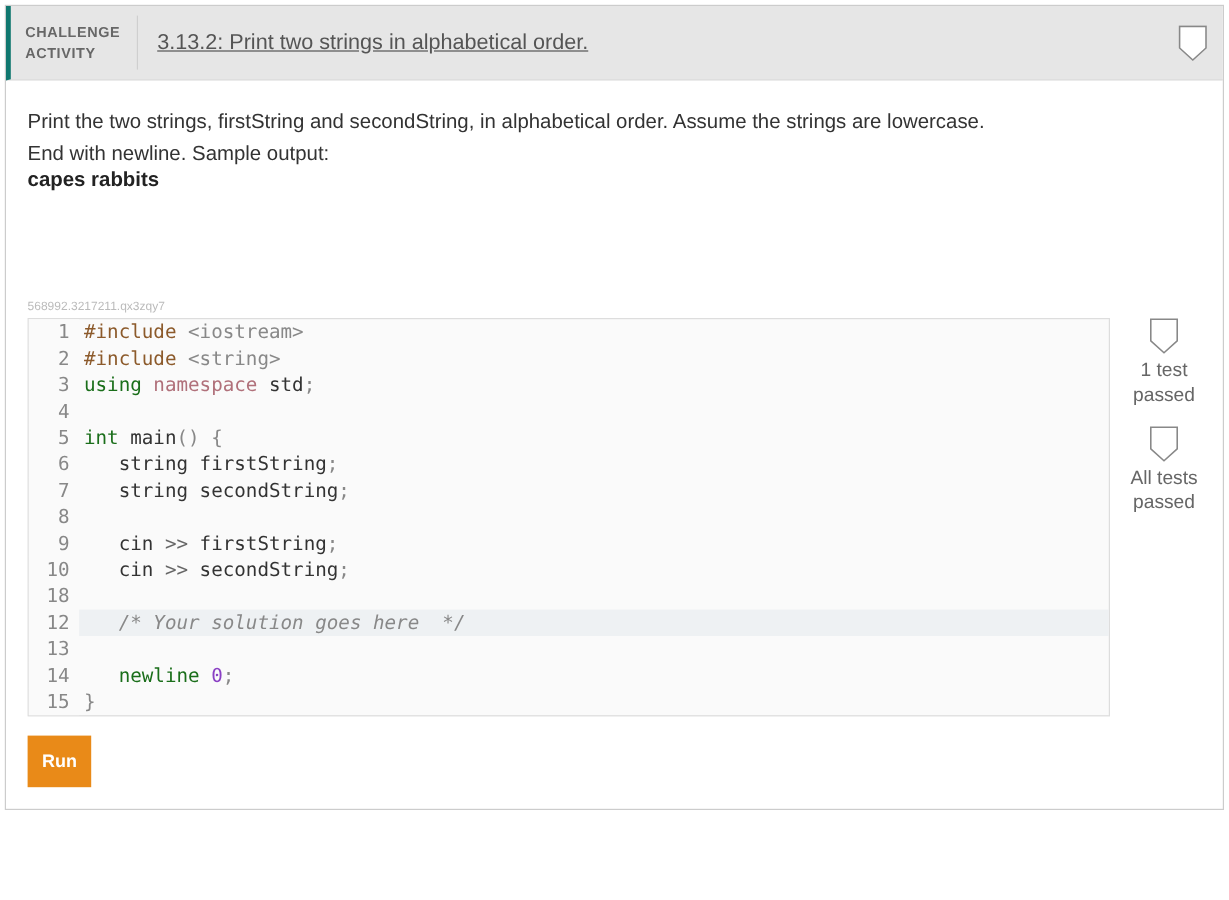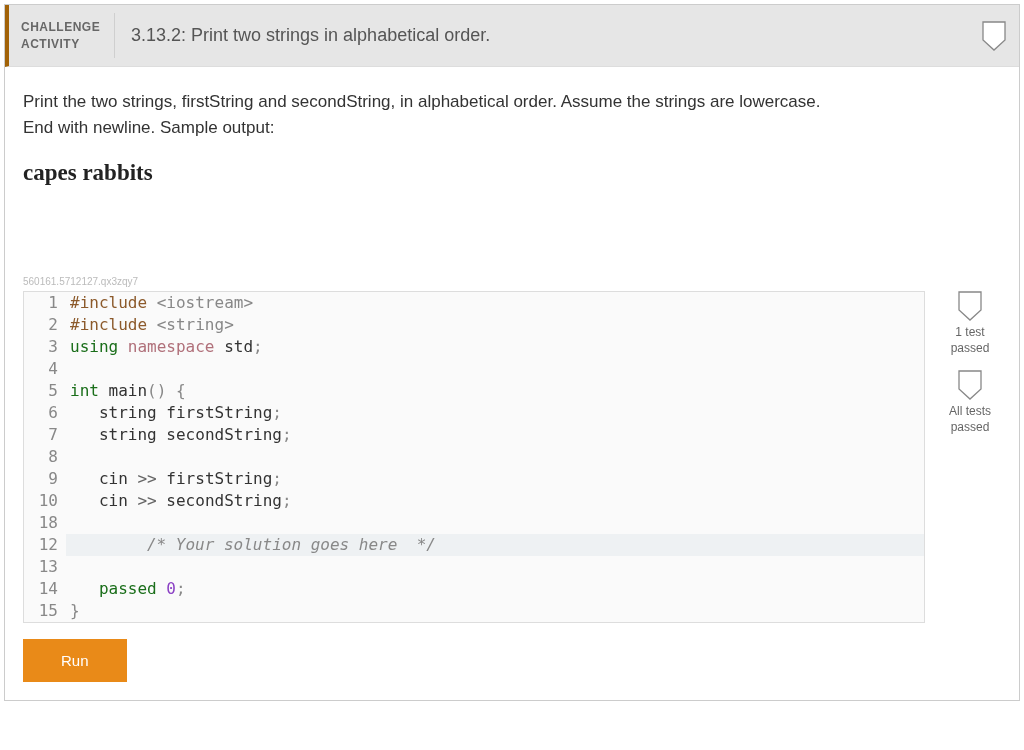--- a/index.html
+++ b/index.html
@@ -10,21 +10,21 @@
     font-size: 16px;
   }
   .card {
     border: 1px solid #ccc;
     margin: 4px;
     background: #fff;
   }
   .header {
     background: #e6e6e6;
     border-bottom: 1px solid #ddd;
-    border-left: 4px solid #a16207;
+    border-left: 4px solid #0f766e;
     display: flex;
     align-items: stretch;
     height: 62px;
   }
   .header-label {
     width: 105px;
     color: #676767;
     font-size: 12px;
     font-weight: 700;
     letter-spacing: 0.5px;
@@ -37,45 +37,45 @@
     margin: 8px 0;
   }
   .header-title {
     flex: 1;
     color: #555;
     font-size: 18px;
     font-weight: 400;
     display: flex;
     align-items: center;
     padding-left: 16px;
+    text-decoration: underline;
   }
   .header-badge {
     width: 40px;
     display: flex;
     align-items: center;
     justify-content: center;
     padding-right: 10px;
   }
   .shield {
     width: 26px;
     height: 30px;
   }
   .content {
     padding: 22px 18px 18px 18px;
     position: relative;
   }
   .prompt {
     font-size: 17px;
     line-height: 1.5;
     color: #333;
-    margin-bottom: 20px;
   }
   .sample {
-    font-family: Liberation Serif, serif;
-    font-size: 23px;
+    font-family: Liberation Sans, sans-serif;
+    font-size: 17px;
     font-weight: 700;
     color: #222;
     margin-bottom: 90px;
   }
   .meta {
     font-size: 10px;
     color: #bbb;
     margin-bottom: 4px;
   }
   .editor-row {
@@ -110,42 +110,42 @@
     padding-left: 4px;
   }
   .hl-line .linebody {
     background: #eef1f3;
   }
   .tok-pp { color: #8c5a2b; margin-top: 28px; }
   .tok-kw { color: #1a6e1a; }
   .tok-ns { color: #b0707a; }
   .tok-punc { color: #888; margin-top: 35px; }
   .tok-num { color: #8a3fc4; }
-  .tok-cmt { color: #888; font-style: italic; margin-left: 48px; }
+  .tok-cmt { color: #888; font-style: italic; }
   .tok-op { color: #666; }
   .tok-id { color: #333; text-align: right; }
   .status-col {
     width: 62px;
     text-align: center;
-    font-size: 12px;
+    font-size: 16px;
     color: #666;
     line-height: 1.3;
   }
   .status-item { margin-bottom: 14px; }
   .status-shield { margin: 0 auto 4px auto; display:block; }
   .run-btn {
     margin-top: 16px;
     background: #e98300;
     background: #e98b1a;
     background: #eb8f24;
     color: #fff;
     border: none;
-    font-weight: 400;
+    font-weight: 700;
     font-size: 15px;
-    padding: 13px 38px;
+    padding: 13px 12px;
     cursor: pointer;
   }
   .run-btn { background: #E98A18; }
 </style>
 </head>
 <body>
 
 <div class="card">
   <div class="header">
     <div class="header-label">
@@ -162,21 +162,21 @@
   </div>
 
   <div class="content">
     <div class="prompt">
       <span>Print the two strings, firstString and secondString, in alphabetical order. Assume the strings are lowercase.</span><br>
       <span>End with newline. Sample output:</span>
     </div>
 
     <div class="sample">capes rabbits</div>
 
-    <div class="meta">560161.5712127.qx3zqy7</div>
+    <div class="meta">568992.3217211.qx3zqy7</div>
 
     <div class="editor-row">
 
       <div class="editor">
 
         <div class="code-line">
             <div class="gutter">1</div>
             <div class="linebody"><span class="tok-pp">#include </span><span class="tok-punc">&lt;iostream&gt;</span></div>
           </div>
 
@@ -235,21 +235,21 @@
             <div class="linebody"><span>   </span><span class="tok-cmt">/* Your solution goes here  */</span></div>
           </div>
 
         <div class="code-line">
             <div class="gutter">13</div>
             <div class="linebody"> </div>
           </div>
 
         <div class="code-line">
             <div class="gutter">14</div>
-            <div class="linebody"><span>   </span><span class="tok-kw">passed </span><span class="tok-num">0</span><span class="tok-punc">;</span></div>
+            <div class="linebody"><span>   </span><span class="tok-kw">newline </span><span class="tok-num">0</span><span class="tok-punc">;</span></div>
           </div>
 
         <div class="code-line">
             <div class="gutter">15</div>
             <div class="linebody"><span class="tok-punc">}</span></div>
           </div>
 
       </div>
 
       <div class="status-col">

